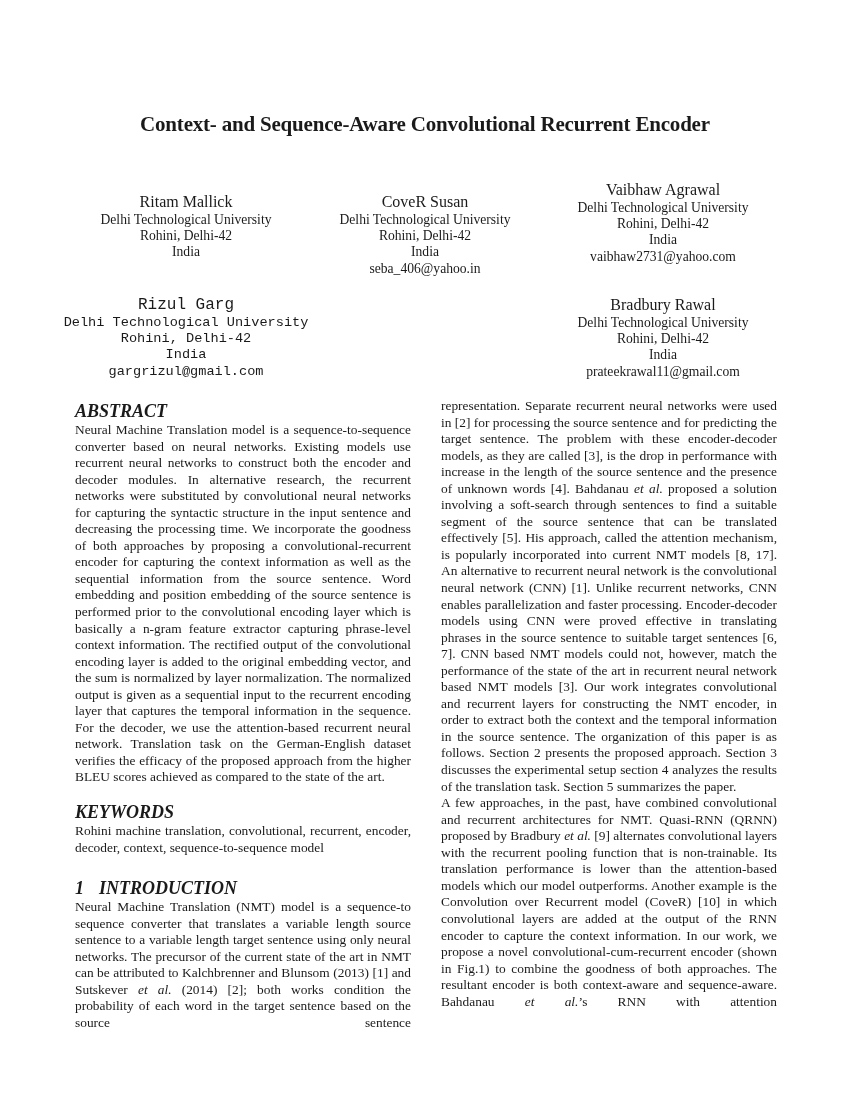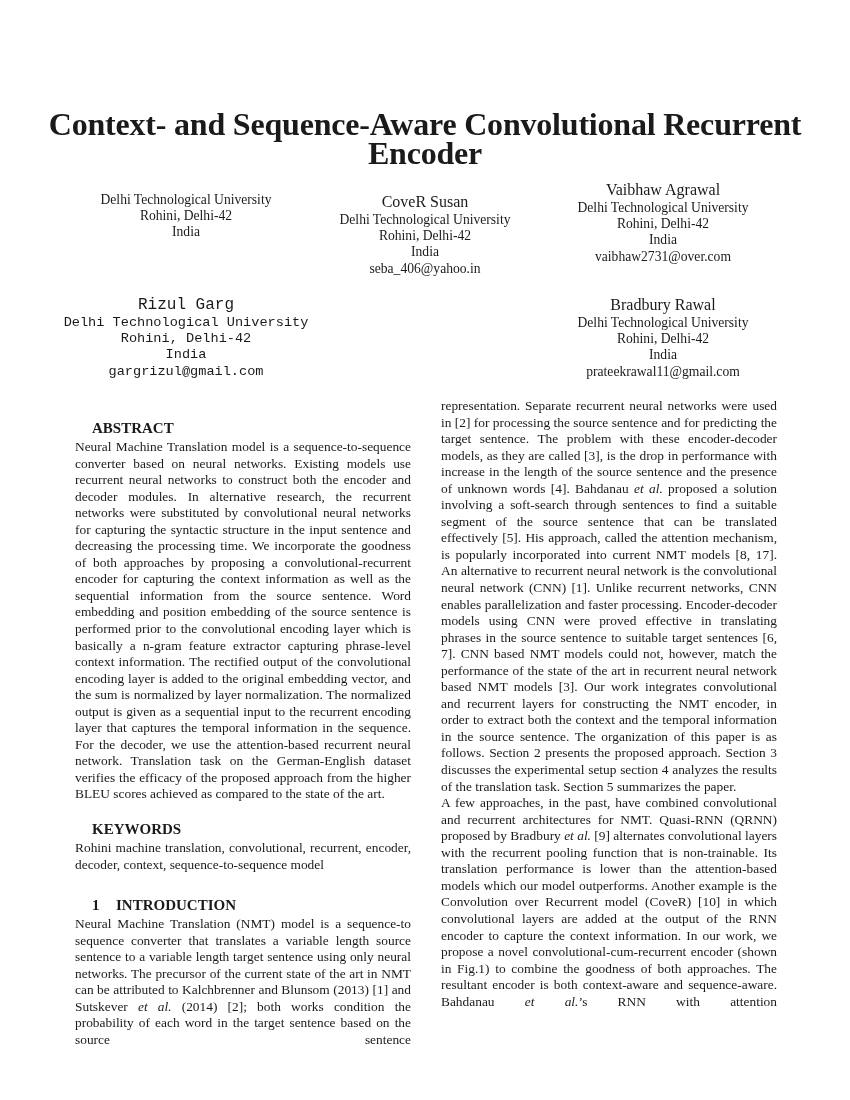--- a/index.html
+++ b/index.html
@@ -1,53 +1,54 @@
 <!DOCTYPE html>
 <html><head>
 <meta charset="utf-8">
 <style>
   html, body { margin: 0; padding: 0; background: #ffffff; }
   body { width: 850px; height: 1100px; position: relative; overflow: hidden;
          font-family: "Liberation Serif", "DejaVu Serif", serif; color: #1a1a1a; }
   .title { position: absolute; left: 40px; width: 770px; top: 110px; text-align: center;
-           font-weight: bold; font-size: 32px; line-height: 29px; letter-spacing: -0.2px; }
+           font-weight: bold; font-size: 21px; line-height: 29px; letter-spacing: -0.2px; }
   .author { position: absolute; width: 260px; text-align: center; font-size: 13.6px; line-height: 16.2px; }
   .author .name { font-size: 16px; line-height: 20px; margin-bottom: 0px; }
   .col { position: absolute; width: 336px; font-size: 13.4px; line-height: 16.55px; text-align: justify; }
   .col p { margin: 0; }
-  .h1 { font-weight: bold; font-size: 15px; line-height: 18px; margin: 17px; }
+  .h1 { font-weight: bold; font-size: 18px; line-height: 18px; margin: 0; font-style: italic; }
   .h1 .num { display: inline-block; width: 24px; }
   .just-last { text-align-last: justify; }
   em { font-style: italic; }
 </style>
 </head>
 <body>
 
 <div class="title">
   <div>Context- and Sequence-Aware Convolutional Recurrent Encoder</div>
 </div>
 
 <div class="author" style="left:56px; top:192px;">
+  <div class="name">Ritam Mallick</div>
   <div>Delhi Technological University</div>
   <div>Rohini, Delhi-42</div>
   <div>India</div>
 </div>
 <div class="author" style="left:295px; top:192px;">
   <div class="name">CoveR Susan</div>
   <div>Delhi Technological University</div>
   <div>Rohini, Delhi-42</div>
   <div>India</div>
   <div>seba_406@yahoo.in</div>
 </div>
 <div class="author" style="left:533px; top:180px;">
   <div class="name">Vaibhaw Agrawal</div>
   <div>Delhi Technological University</div>
   <div>Rohini, Delhi-42</div>
   <div>India</div>
-  <div>vaibhaw2731@over.com</div>
+  <div>vaibhaw2731@yahoo.com</div>
 </div>
 
 <div class="author" style="left:56px; top:295px;font-family:Liberation Mono, monospace;">
   <div class="name">Rizul Garg</div>
   <div>Delhi Technological University</div>
   <div>Rohini, Delhi-42</div>
   <div>India</div>
   <div>gargrizul@gmail.com</div>
 </div>
 <div class="author" style="left:533px; top:295px;">

